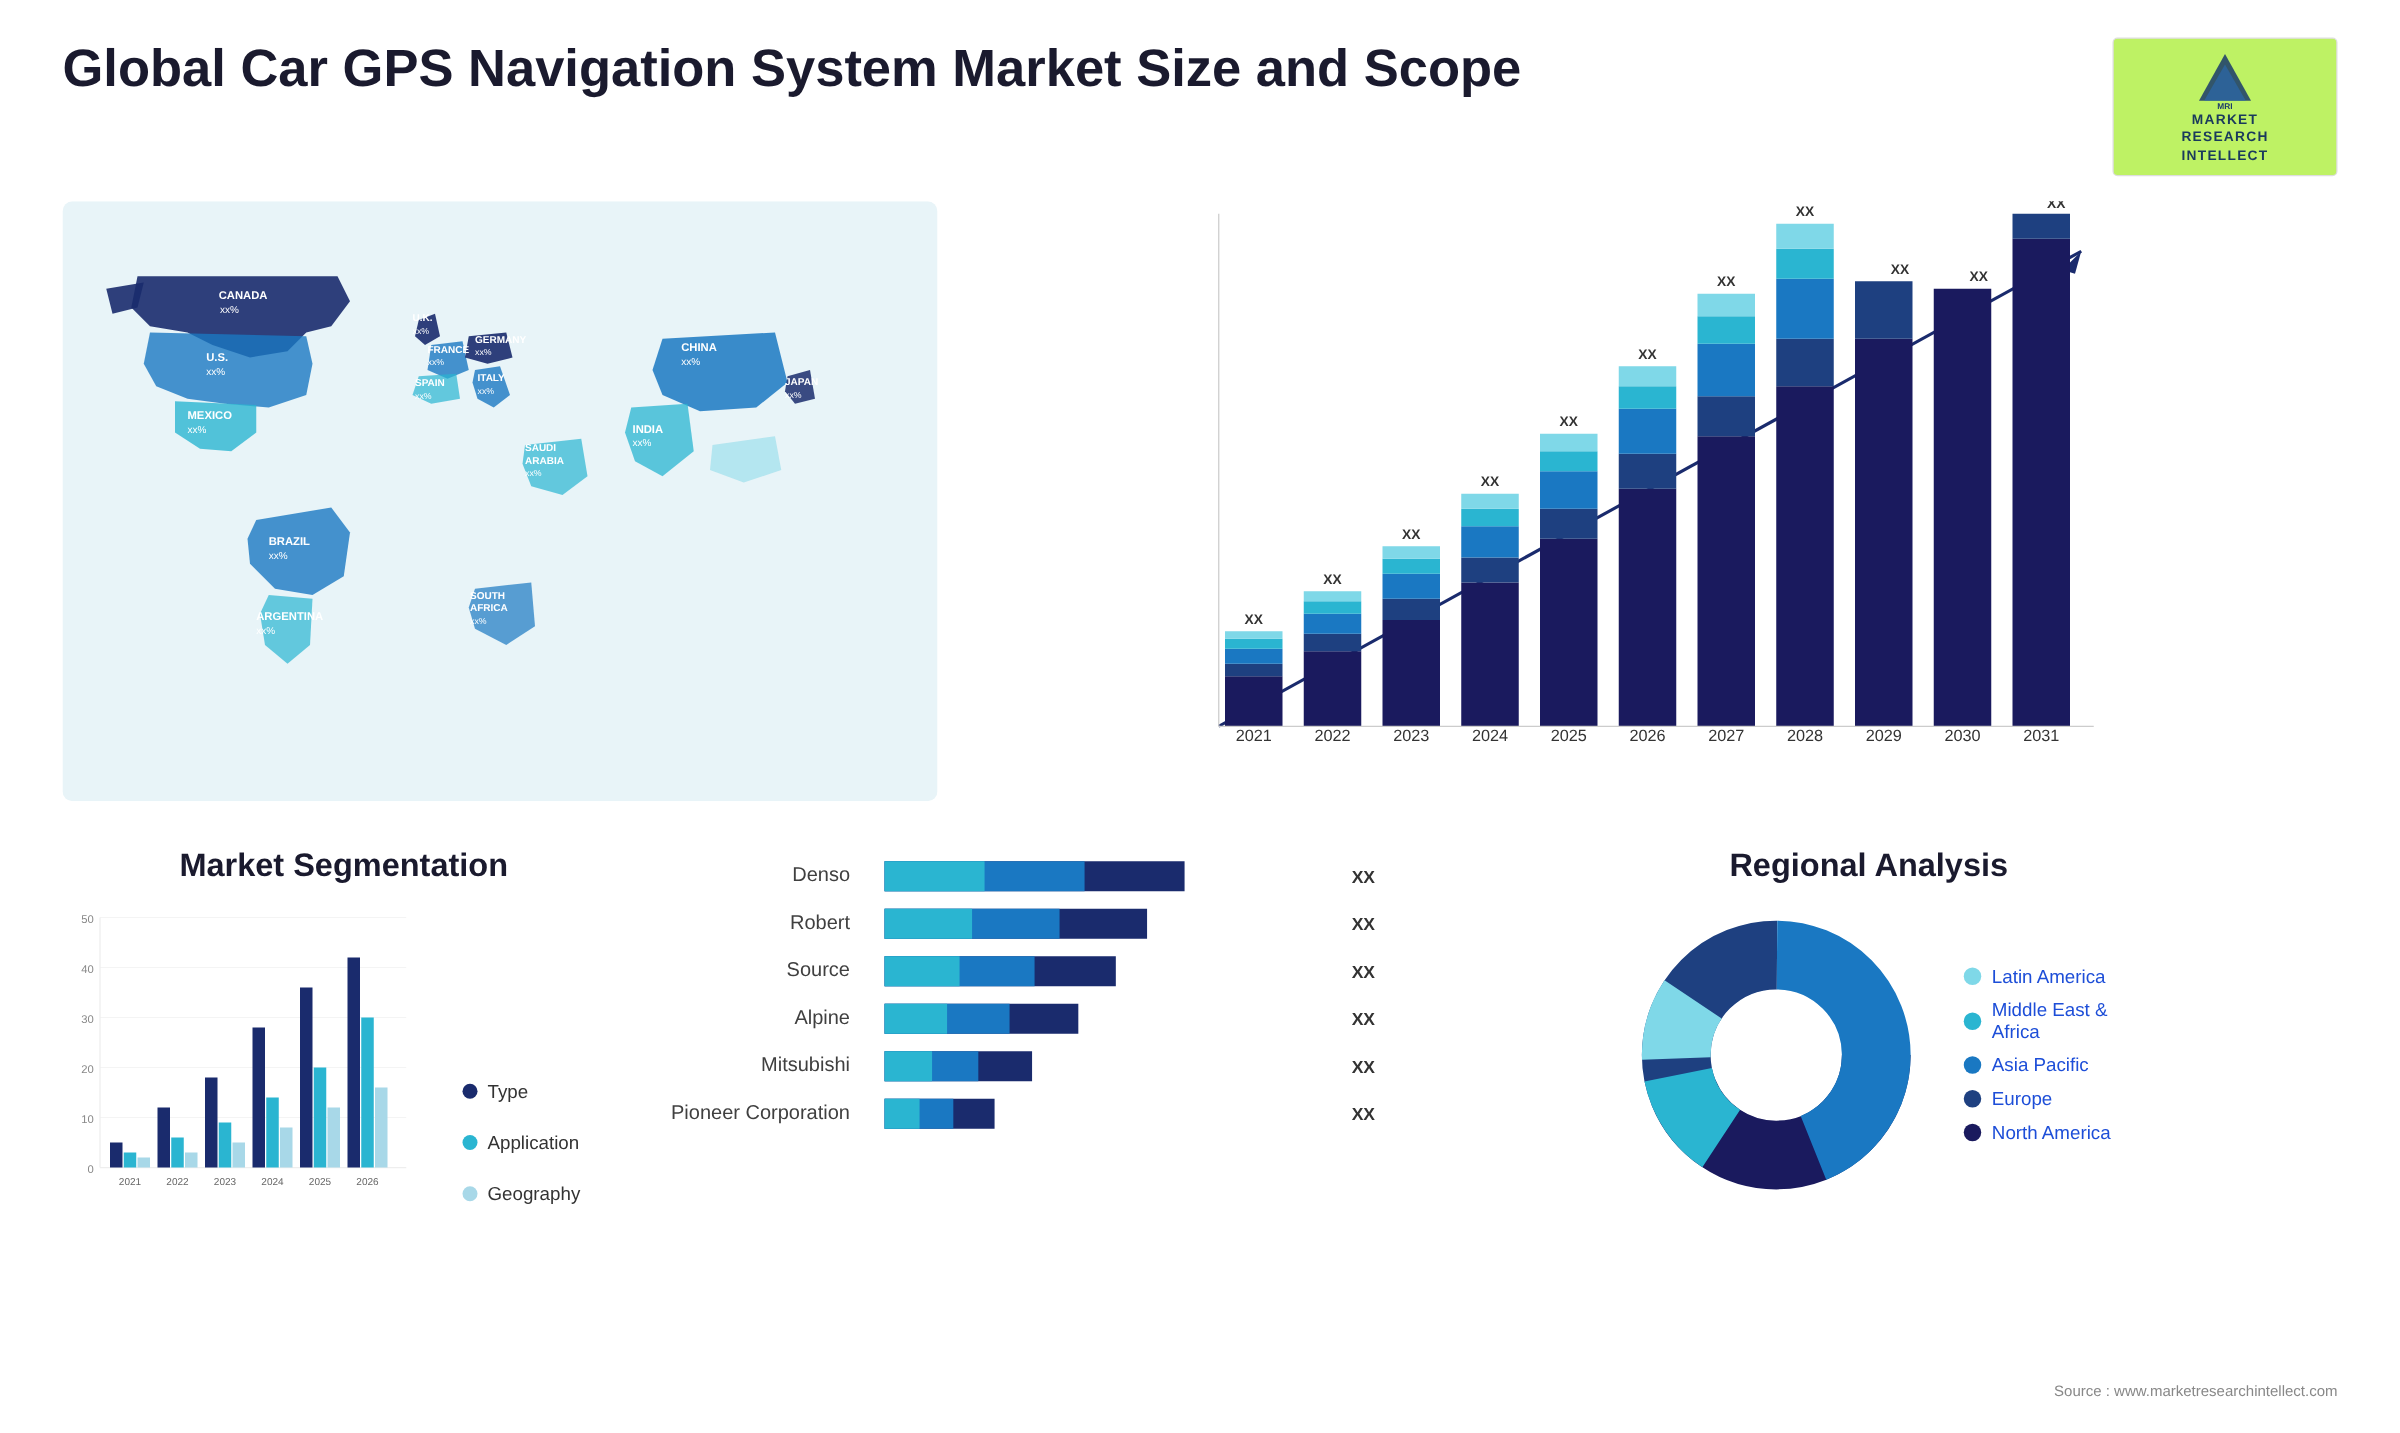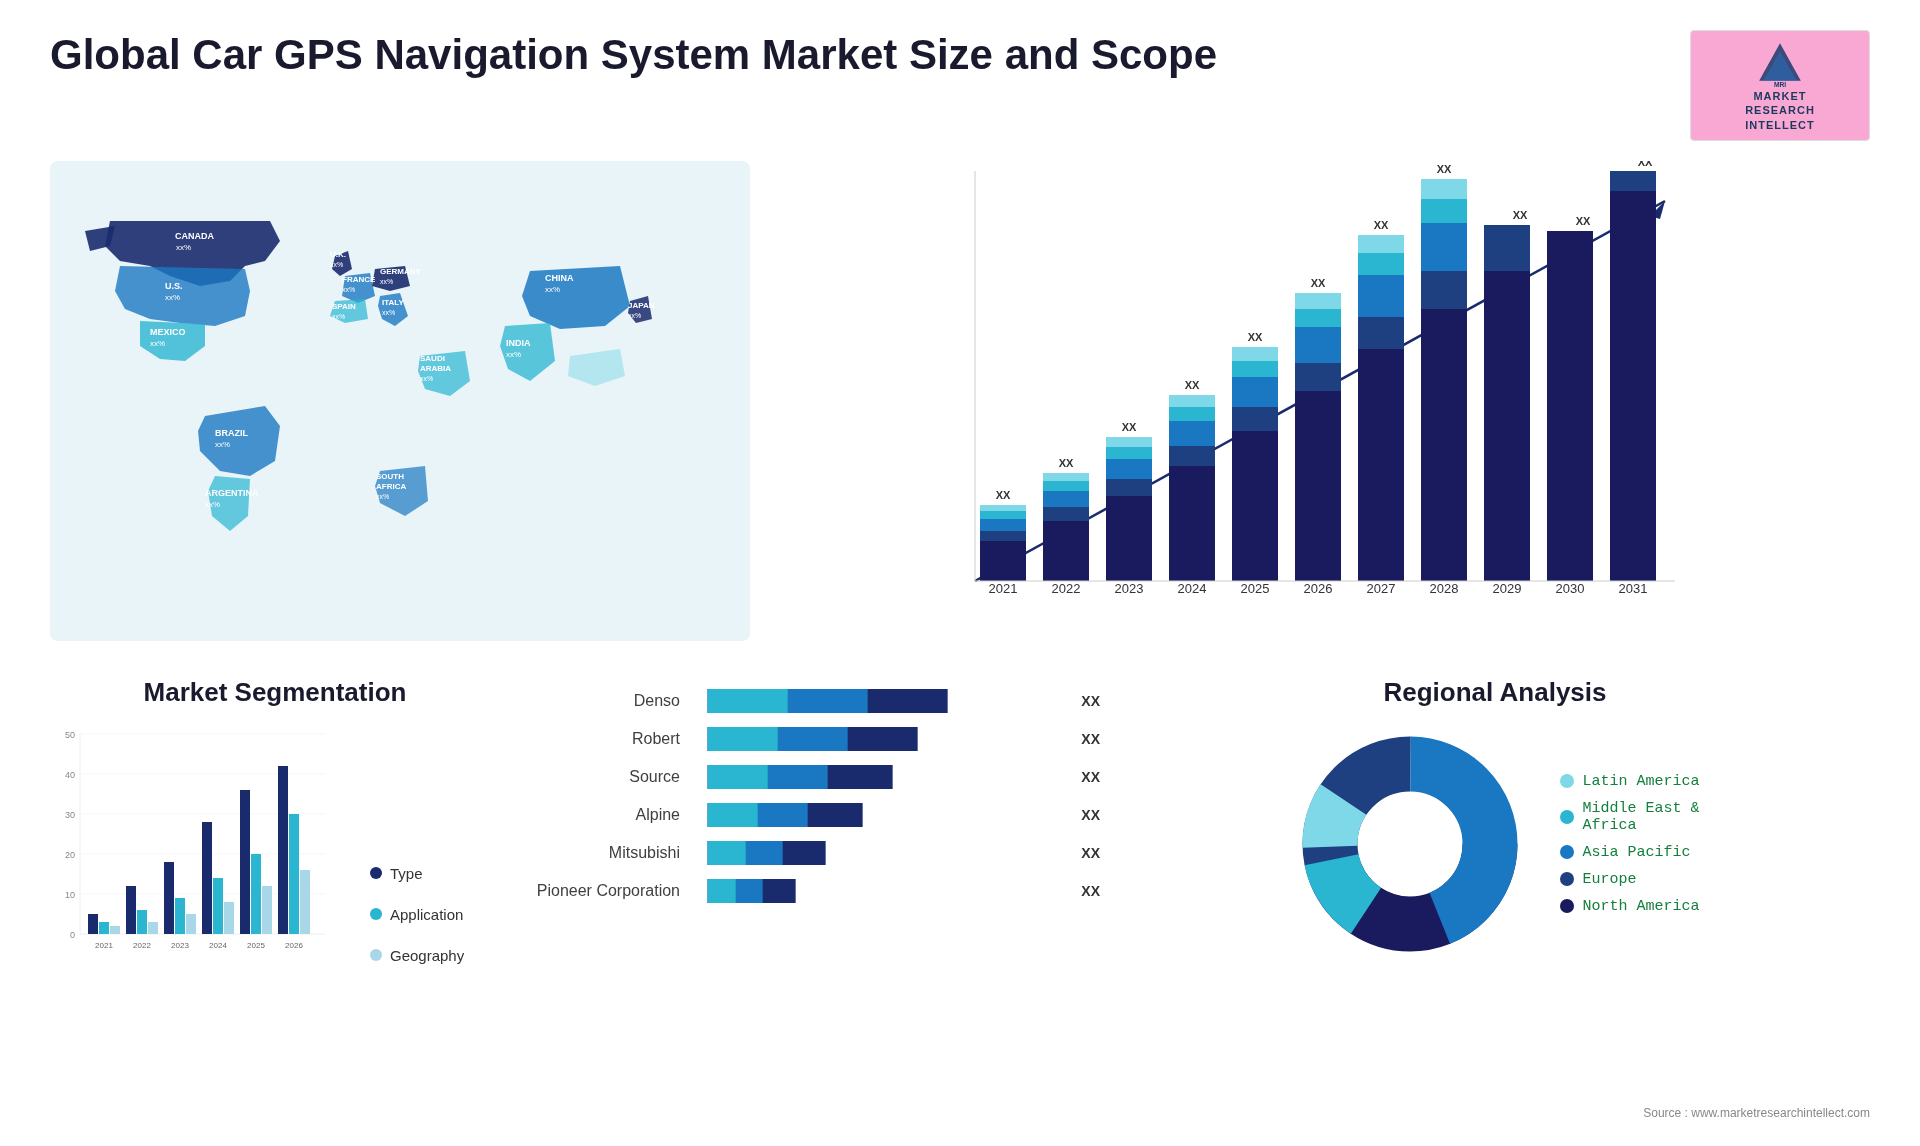--- a/index.html
+++ b/index.html
@@ -31,21 +31,21 @@
       font-size: 42px;
       font-weight: 700;
       color: #1a1a2e;
       line-height: 1.2;
     }
 
     .logo-area {
       display: flex;
       flex-direction: column;
       align-items: center;
-      background: #f9a8d4;
+      background: #bef264;
       padding: 8px 14px;
       border: 1px solid #ddd;
       border-radius: 4px;
       min-width: 180px;
     }
 
     .logo-icon {
       width: 50px;
       height: 50px;
     }
@@ -148,22 +148,21 @@
       display: flex;
       flex-direction: column;
       gap: 10px;
     }
 
     .legend-item {
       display: flex;
       align-items: center;
       gap: 8px;
       font-size: 15px;
-      color: #15803d;
-      font-family: Liberation Mono, monospace;
+      color: #1d4ed8;
     }
 
     .legend-dot {
       width: 14px;
       height: 14px;
       border-radius: 50%;
       flex-shrink: 0;
     }
 
     .source-text {

